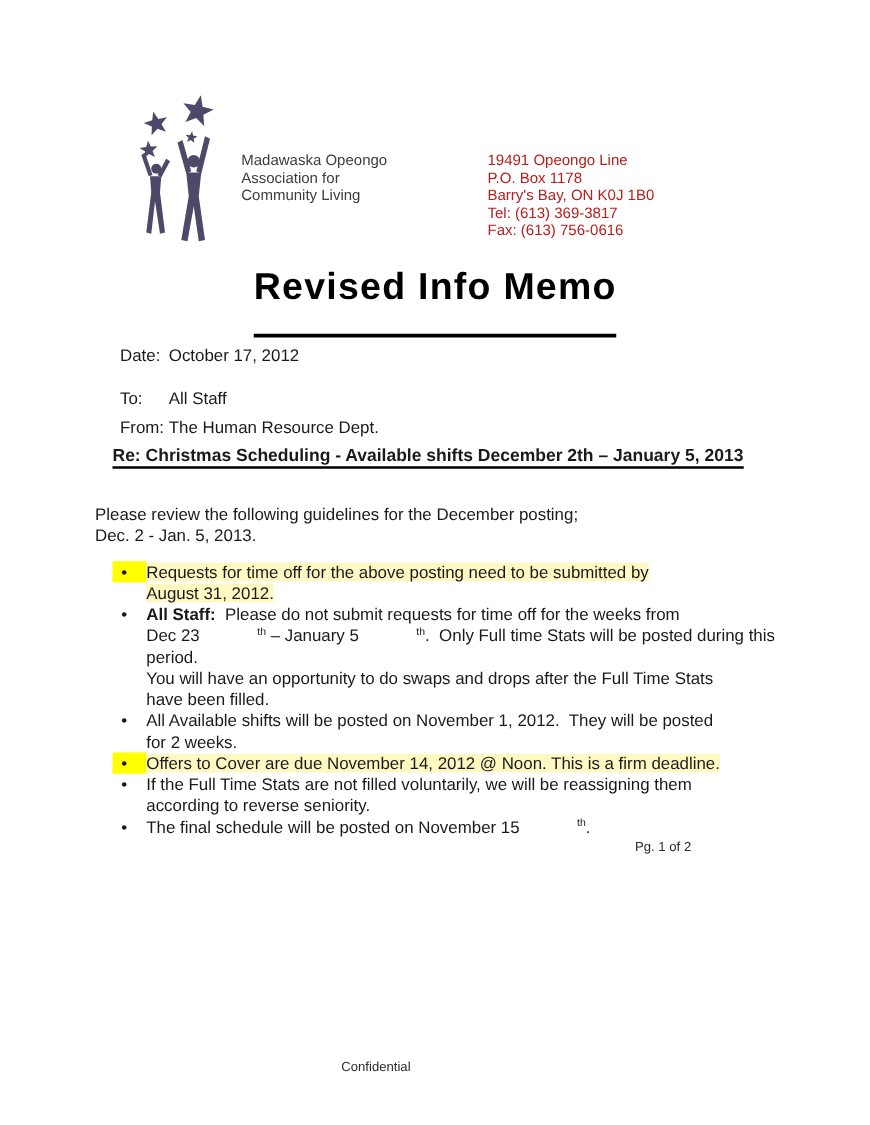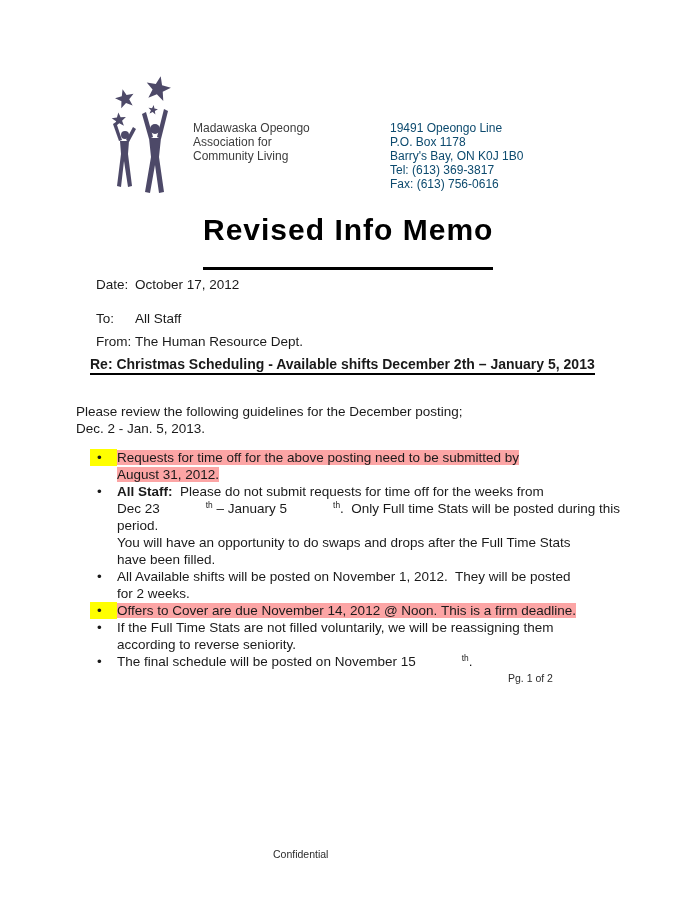--- a/index.html
+++ b/index.html
@@ -6,21 +6,21 @@
   body {
     width:696px; height:900px; background:#ffffff; position:relative;
     font-family:"Liberation Sans","DejaVu Sans",sans-serif; color:#1a1a1a;
     overflow:hidden;
   }
   .abs { position:absolute; }
 
   
   .logo { left:95px; top:73px; width:95px; height:125px; }
   .org   { left:193px; top:121px; font-size:12px; line-height:14px; color:#3d3d3d; }
-  .addr  { left:390px; top:121px; font-size:12px; line-height:14px; color:#0c4a6e; }
+  .addr  { left:390px; top:121px; font-size:12px; line-height:14px; color:#b91c1c; }
 
   
   .title-wrap { left:203px; top:213px; }
   .title {
     display:inline-block; font-size:30px; font-weight:700; letter-spacing:1px;
     color:#000; border-bottom:3px solid #000; padding-bottom:20px;
   }
 
   
   .hrow { left:96px; font-size:13.5px; }
@@ -40,21 +40,21 @@
     left:76px; top:449px; margin:0; padding:0; list-style:none;
     font-size:13.5px; line-height:17px; width:580px;
   }
   .bullets li { position:relative; padding-left:41px; margin:0; }
   .li-text { width:524px; }
   .bullet-marker {
     position:absolute; left:14px; top:0; width:27px; height:17px;
     text-indent:7px; font-size:13.5px;
   }
   li.hl-item .bullet-marker { background:#ffff00; }
-  .hl { background:#fca5a5; }
+  .hl { background:#fef9c3; }
   .b  { font-weight:700; }
   sup { font-size:0.62em; line-height:0; vertical-align:super;margin-left:46px; }
 
   
   .pgnum { left:508px; top:672px; font-size:10.5px; color:#2b2b2b; }
   .confidential { left:273px; top:848px; font-size:10.5px; color:#2b2b2b; }
 </style>
 </head>
 <body>
 

